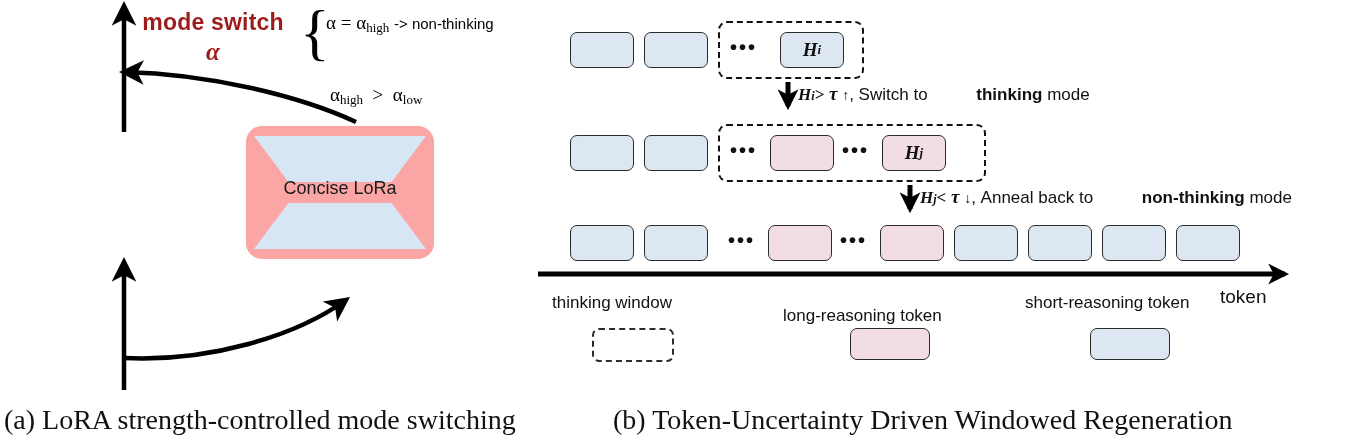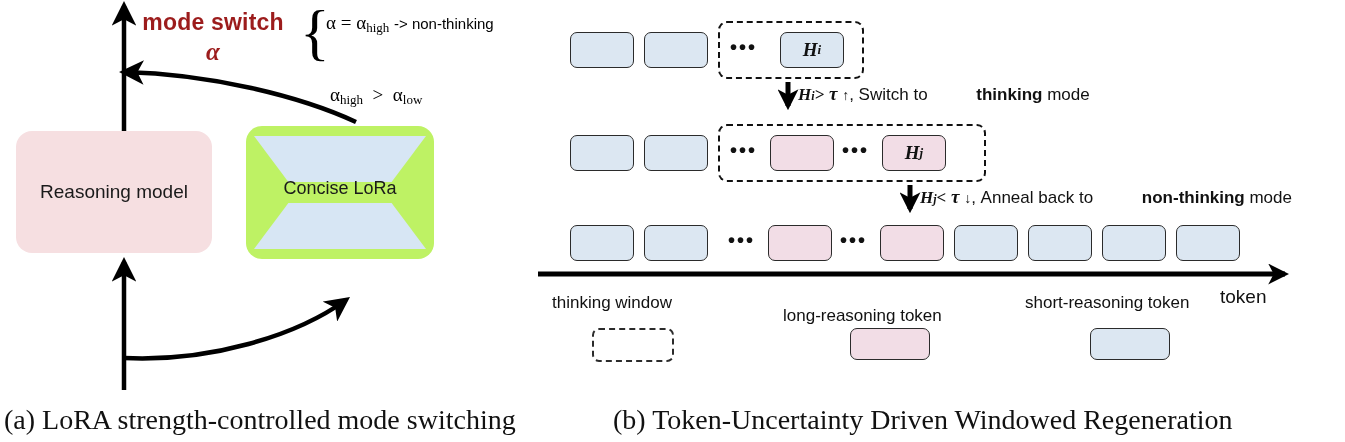--- a/index.html
+++ b/index.html
@@ -46,21 +46,21 @@
   .box-reason{
     left:16px;top:131px;width:196px;height:122px;
     background:#f6dfe1;border-radius:16px;
   }
   .box-reason .cap{
     position:absolute;left:0;right:0;top:50px;text-align:center;
     font-size:19px;color:#1a1a1a;
   }
   .box-lora{
     left:246px;top:126px;width:188px;height:133px;
-    background:#bef264;border-radius:16px;overflow:hidden;
+    background:#fca5a5;border-radius:16px;overflow:hidden;
   }
   .tz{position:absolute;left:8px;width:172px;background:#d7e6f4;}
   .tz.top{top:10px;height:46px;clip-path:polygon(0 0,100% 0,80% 100%,20% 100%);}
   .tz.bot{top:77px;height:46px;clip-path:polygon(20% 0,80% 0,100% 100%,0 100%);}
   .box-lora .cap{
     position:absolute;left:0;right:0;top:52px;text-align:center;
     font-size:18px;color:#1a1a1a;z-index:3;
   }
 
   
@@ -132,23 +132,20 @@
     </div>
 
   </div>
 
   <div class="abs ineq">
     <span>α</span><span class="sub">high</span>
     &nbsp;<span>&gt;</span>&nbsp;
     <span>α</span><span class="sub">low</span>
   </div>
 
-  <div class="abs box-reason">
-    <div class="cap">Reasoning model</div>
-  </div>
 
   <div class="abs box-lora">
     <div class="tz top"></div>
     <div class="tz bot"></div>
     <div class="cap">Concise LoRa</div>
   </div>
 </div>
 
 <div class="panel" id="panel-b">
 

